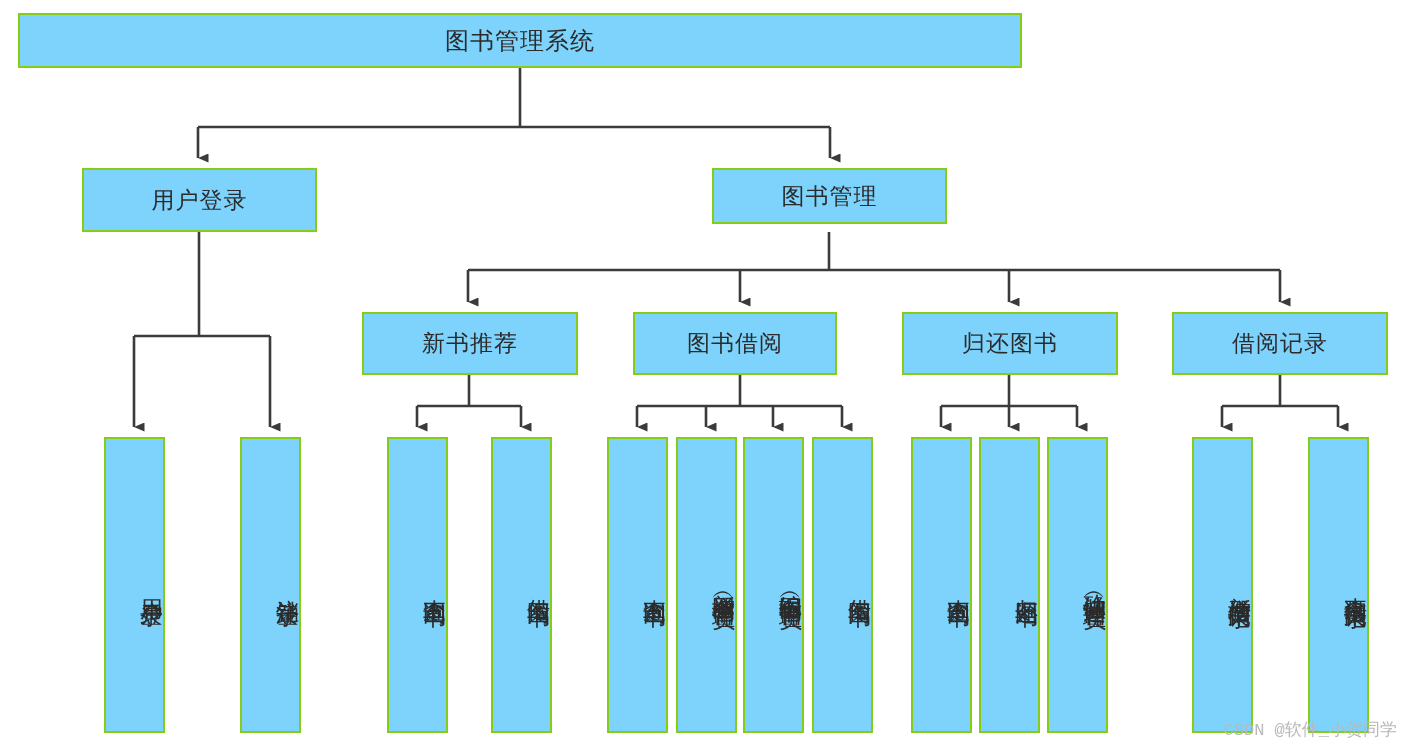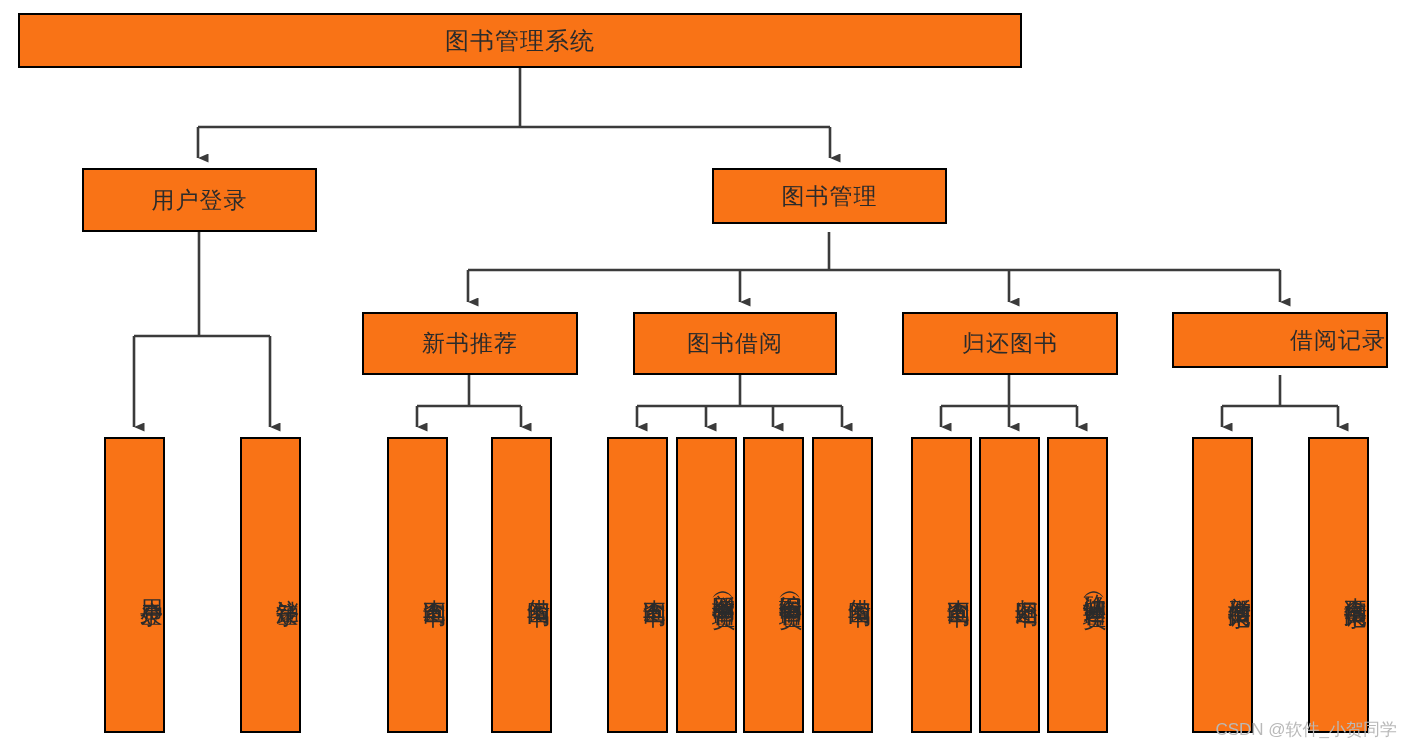--- a/index.html
+++ b/index.html
@@ -21,22 +21,22 @@
     position: absolute;
     left: 0;
     top: 0;
     width: 1405px;
     height: 747px;
     pointer-events: none;
   }
   .node {
     position: absolute;
     box-sizing: border-box;
-    border: 2px solid #000000;
-    background: #f97316;
+    border: 2px solid #84cc16;
+    background: #7dd3fc;
     display: flex;
     align-items: center;
     justify-content: center;
     color: #2b2b2b;
     z-index: 2;
   }
   .node.horiz {
     font-size: 23px;
     letter-spacing: 1px;
   }
@@ -60,20 +60,21 @@
     font-size: 24px;
   }
   #watermark {
     position: absolute;
     right: 8px;
     bottom: 6px;
     font-size: 17px;
     color: #b9b9b9;
     z-index: 5;
     white-space: nowrap;
+    font-family: Liberation Mono, monospace;
   }
 </style>
 </head>
 <body>
 
 <div id="canvas">
 
   <svg id="wires" viewBox="0 0 1405 747" xmlns="http://www.w3.org/2000/svg">
     <defs>
       <marker id="arw" markerWidth="9" markerHeight="11" refX="4.5" refY="10.5" orient="auto" markerUnits="userSpaceOnUse">
@@ -137,21 +138,21 @@
 
   <div class="node horiz" style="left:362px; top:312px; width:216px; height:63px;">
     <span>新书推荐</span>
   </div>
   <div class="node horiz" style="left:633px; top:312px; width:204px; height:63px;">
     <span>图书借阅</span>
   </div>
   <div class="node horiz" style="left:902px; top:312px; width:216px; height:63px;">
     <span>归还图书</span>
   </div>
-  <div class="node horiz" style="left:1172px; top:312px; width:216px; height:56px;justify-content:flex-end;">
+  <div class="node horiz" style="left:1172px; top:312px; width:216px; height:63px;">
     <span>借阅记录</span>
   </div>
 
   <div class="node vert" style="left:104px; top:437px; width:61px; height:296px;">
     <span>用户登录</span>
   </div>
   <div class="node vert" style="left:240px; top:437px; width:61px; height:296px;">
     <span>注销登录</span>
   </div>
 

